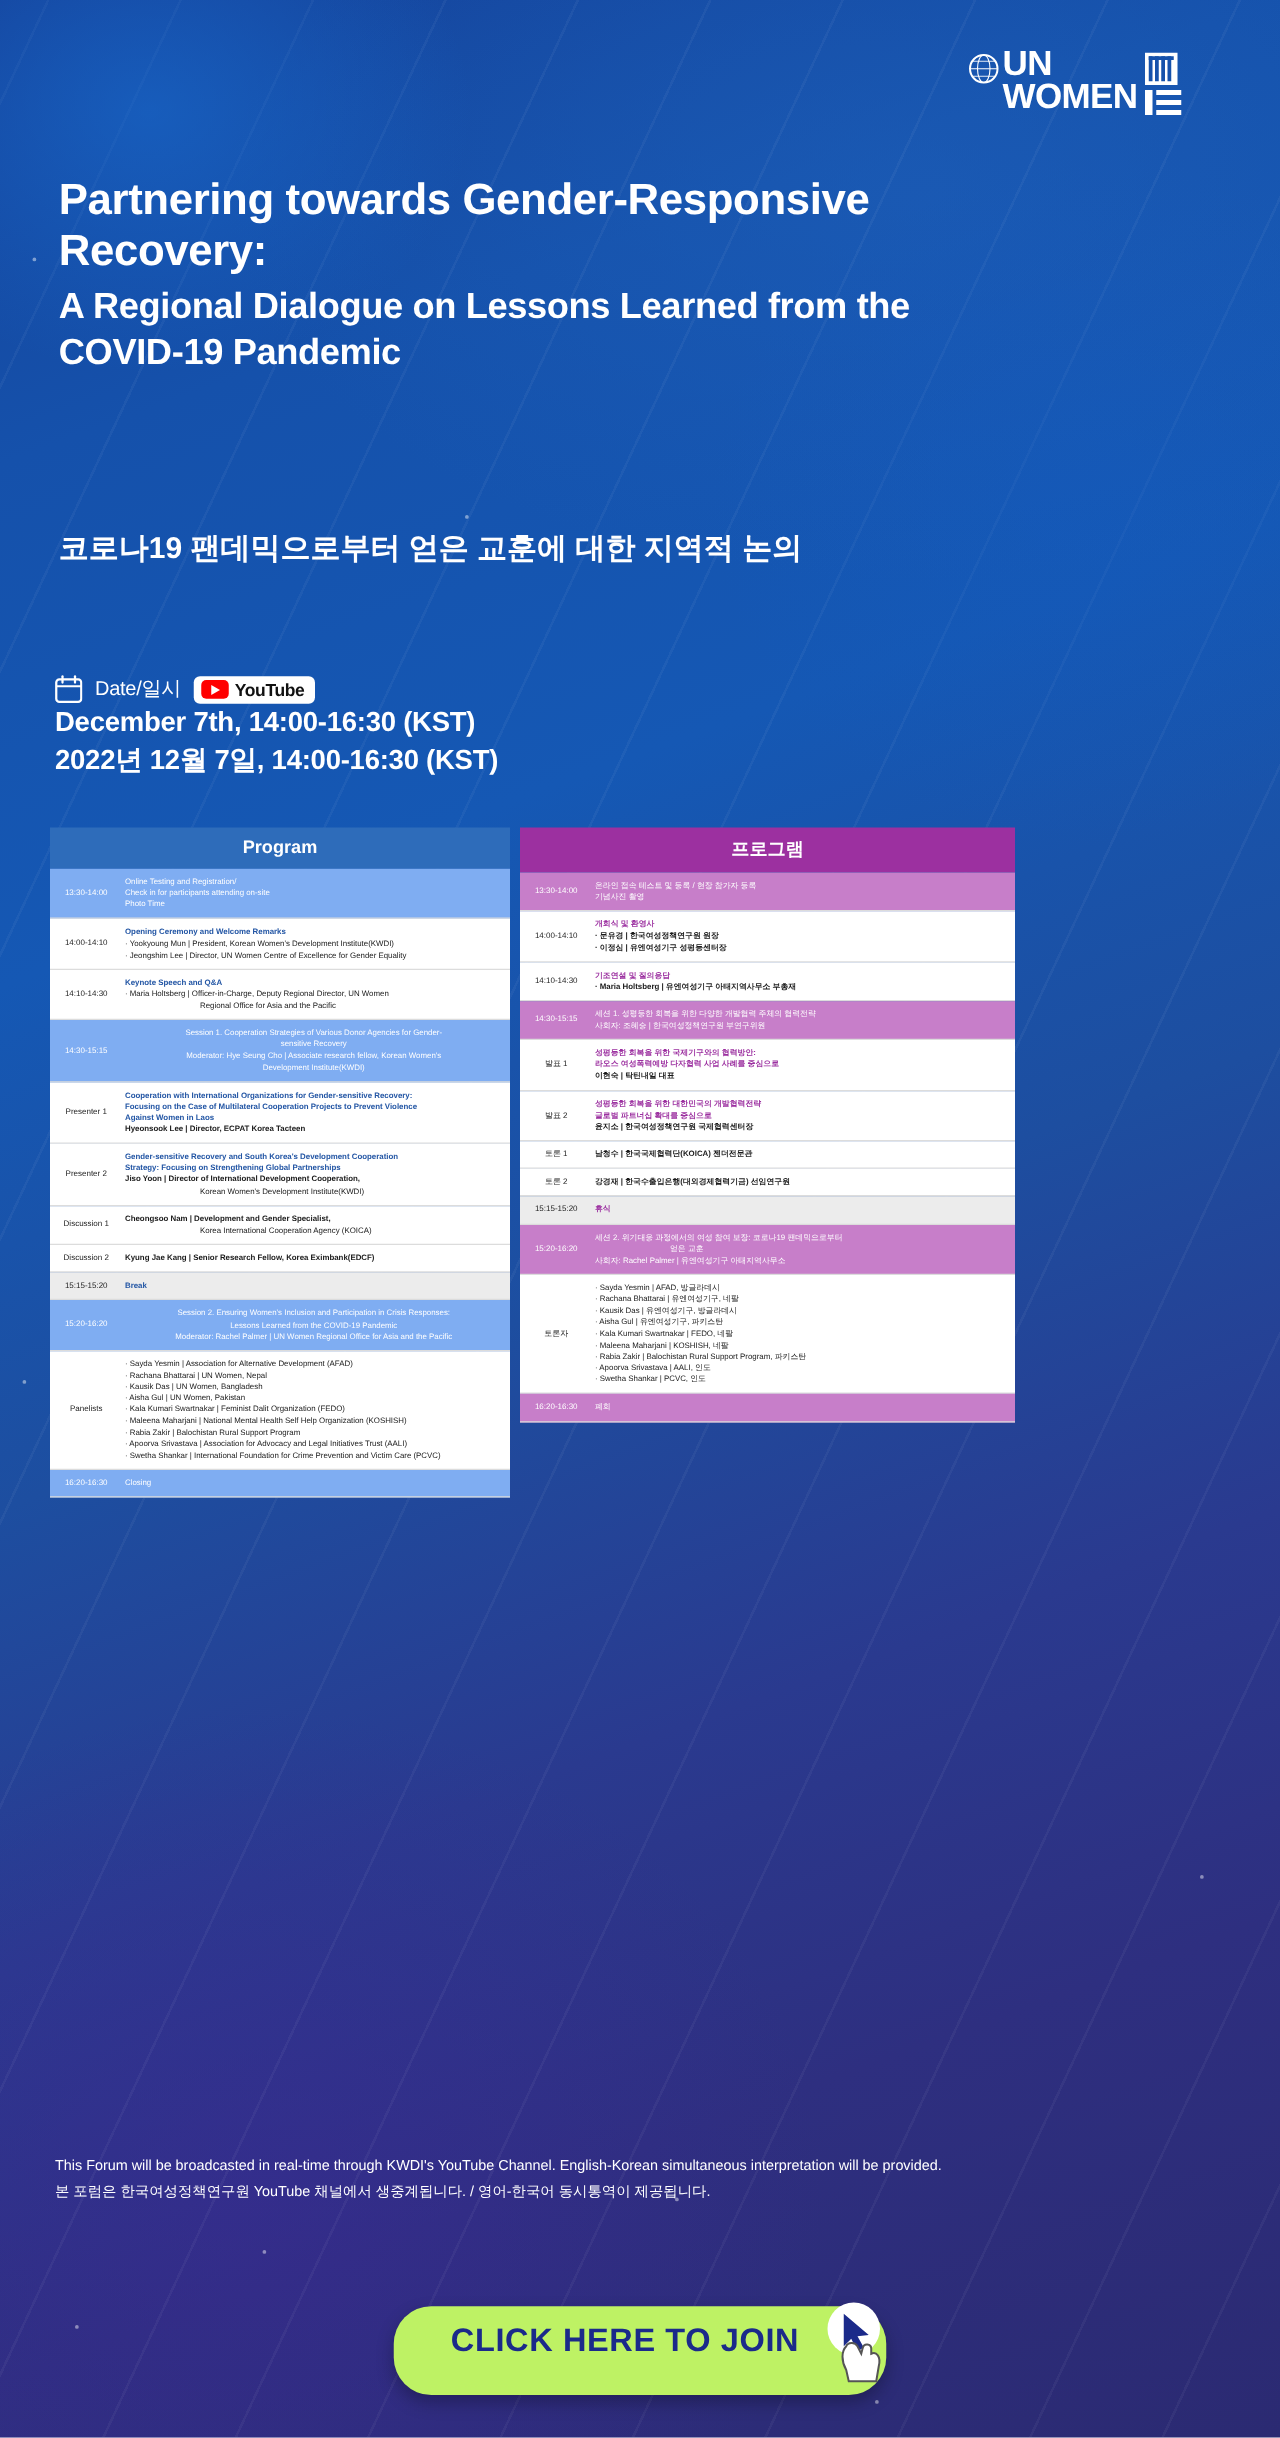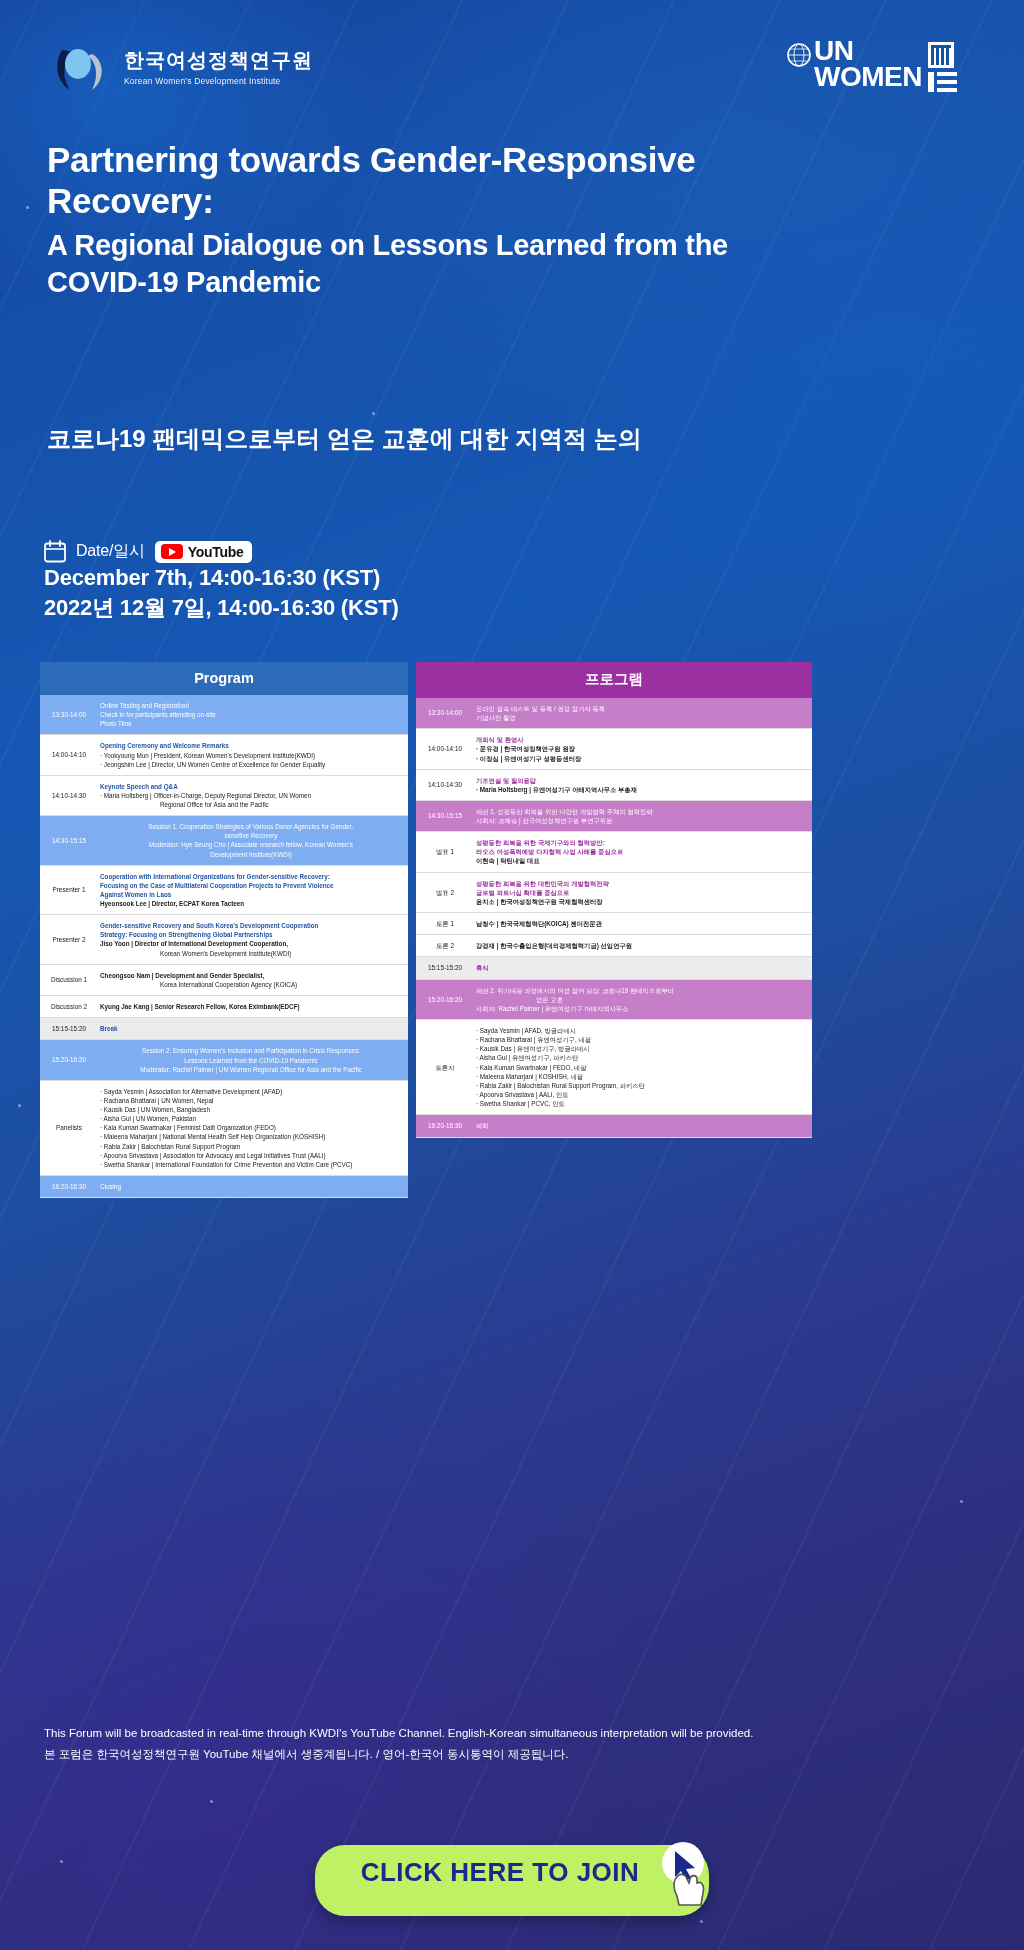--- a/index.html
+++ b/index.html
@@ -36,21 +36,21 @@
   .dots { position:absolute; inset:0; pointer-events:none; }
   .dot { position:absolute; width:3px; height:3px; border-radius:50%; background:rgba(255,255,255,0.45); }
 
   
   .header { position: absolute; top: 38px; left: 0; width: 1024px; height: 72px; }
   .kwdi { position: absolute; left: 52px; top: 6px; display: flex; align-items: center; gap: 10px; }
   .kwdi-mark { width: 62px; height: 50px; position: relative; }
   .kwdi-text { color: #fff; line-height: 1.05; }
   .kwdi-ko { font-size: 20px; font-weight: 700; letter-spacing: 1px; }
   .kwdi-en { font-size: 8.5px; letter-spacing: .2px; opacity: .92; margin-top:2px;}
-  .unwomen { position: absolute; right: 52px; top: 0px; color:#fff; display:flex; align-items:flex-start; }
+  .unwomen { position: absolute; right: 64px; top: 0px; color:#fff; display:flex; align-items:flex-start; }
   .unw-txt { text-align:left; line-height: .92; }
   .unw-un { font-size: 28px; font-weight: 700; letter-spacing: -0.5px;}
   .unw-women { font-size: 28px; font-weight: 700; letter-spacing: -0.5px; margin-top: 20px;}
 
   
   .title-en {
     position: absolute; left: 47px; top: 140px; width: 700px;
     color:#fff; font-size: 35px; font-weight: 800; line-height: 1.16; letter-spacing: -0.3px;
   }
   .title-en .sub { font-size: 29px; font-weight: 700; display:block; margin-top: 6px; line-height:1.26;}
@@ -122,33 +122,20 @@
   <div class="dot" style="left:18px;top:1104px"></div>
   <div class="dot" style="left:540px;top:1758px"></div>
   <div class="dot" style="left:210px;top:1800px"></div>
   <div class="dot" style="left:60px;top:1860px"></div>
   <div class="dot" style="left:520px;top:1880px"></div>
   <div class="dot" style="left:700px;top:1920px"></div>
   <div class="dot" style="left:960px;top:1500px"></div>
 </div>
 
 <div class="header">
-  <div class="kwdi">
-    <span class="kwdi-mark">
-      <svg width="62" height="50" viewBox="0 0 62 50">
-        <path d="M10 6 C2 18, 4 38, 18 46 C10 34, 10 18, 22 8 Z" fill="#0d1c44"></path>
-        <ellipse cx="26" cy="20" rx="13" ry="15" fill="#7fc4ef"></ellipse>
-        <path d="M40 10 C52 16, 54 36, 40 46 C46 34, 46 20, 36 12 Z" fill="#b9c3cc"></path>
-      </svg>
-    </span>
-    <span class="kwdi-text">
-      <span class="kwdi-ko">한국여성정책연구원</span><br>
-      <span class="kwdi-en">Korean Women's Development Institute</span>
-    </span>
-  </div>
   <div class="unwomen">
     <span style="margin-right:2px;margin-top:4px;">
       <svg width="26" height="26" viewBox="0 0 26 26">
         <circle cx="13" cy="13" r="11" fill="none" stroke="#fff" stroke-width="1.6"></circle>
         <ellipse cx="13" cy="13" rx="5" ry="11" fill="none" stroke="#fff" stroke-width=".9"></ellipse>
         <line x1="2" y1="13" x2="24" y2="13" stroke="#fff" stroke-width=".9"></line>
         <line x1="4" y1="7" x2="22" y2="7" stroke="#fff" stroke-width=".7"></line>
         <line x1="4" y1="19" x2="22" y2="19" stroke="#fff" stroke-width=".7"></line>
       </svg>
     </span>

